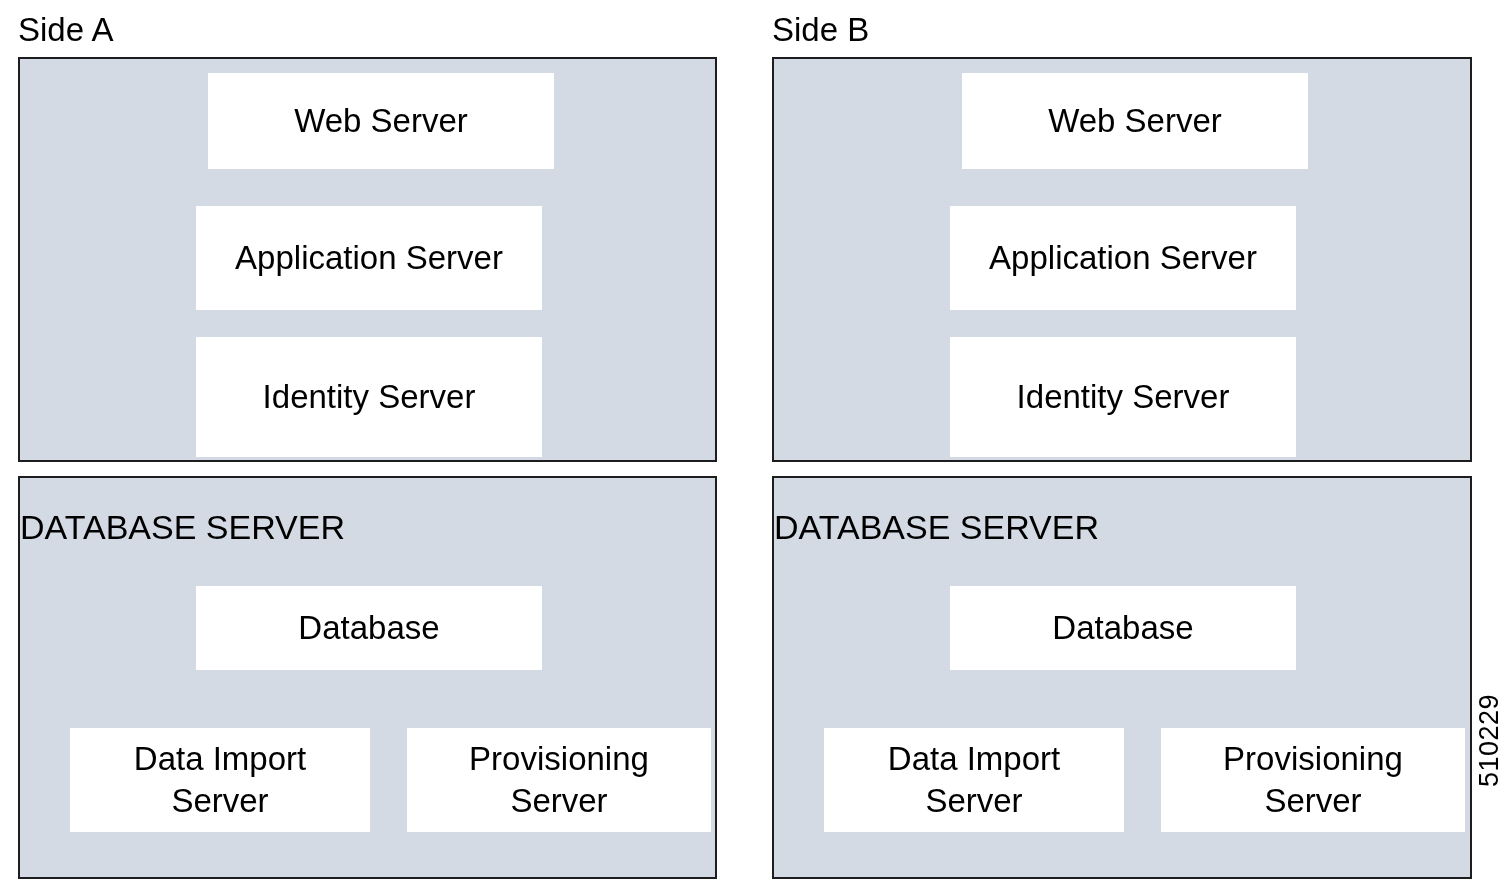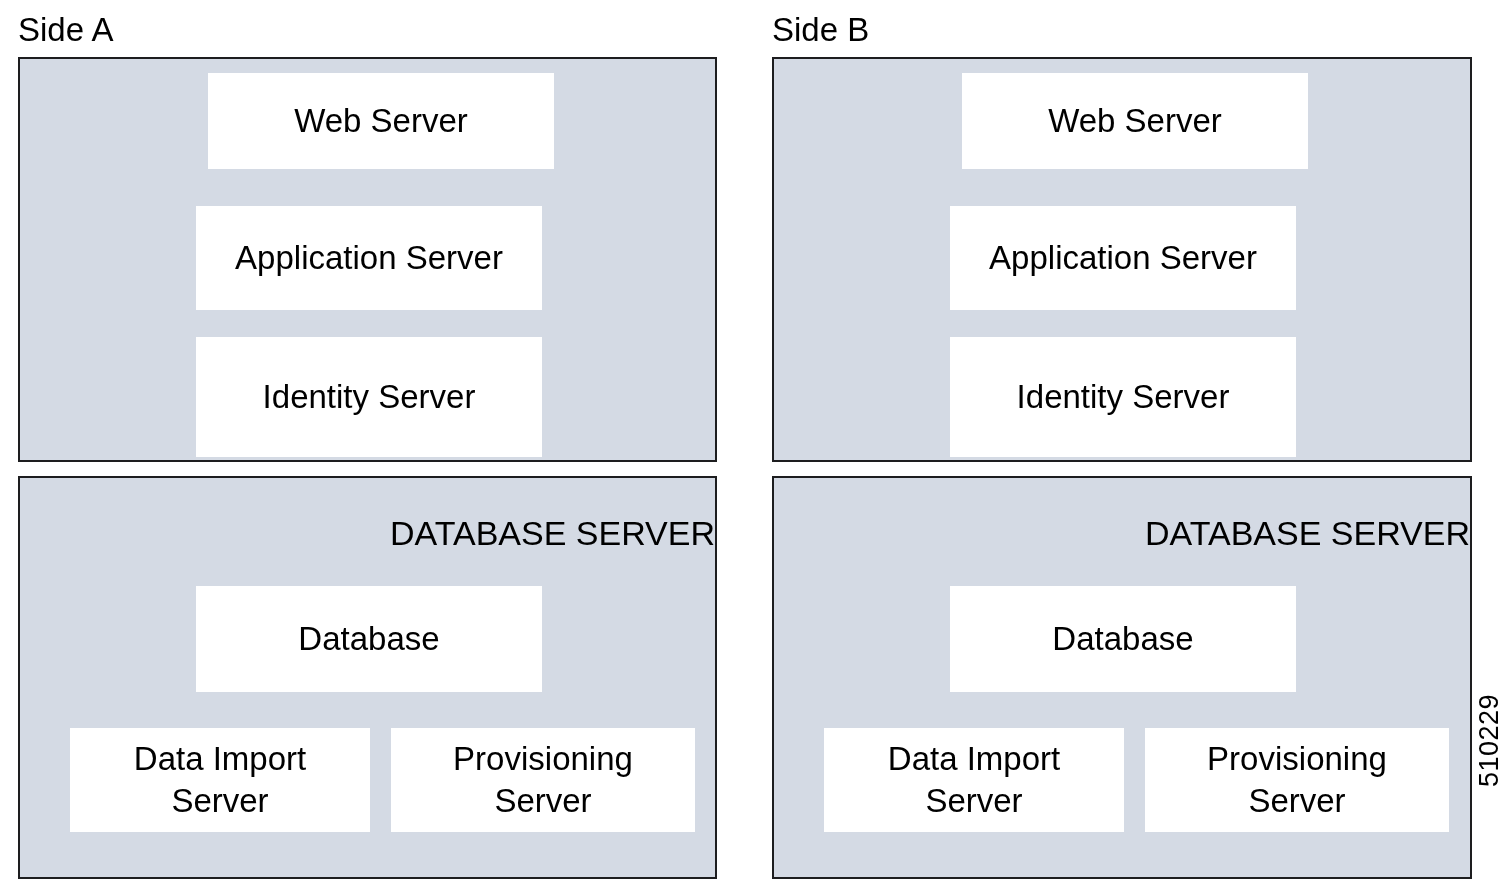--- a/index.html
+++ b/index.html
@@ -62,30 +62,29 @@
   .box-web   { left: 176px; top: 14px;  width: 346px; height: 96px; margin-left: 12px; }
   .box-app   { left: 176px; top: 147px; width: 346px; height: 104px; }
   .box-ident { left: 176px; top: 278px; width: 346px; height: 120px; }
 
   
   .db-server-label {
     position: absolute;
     left: 0;
     top: 28px;
     width: 100%;
-    text-align: right;
+    text-align: left;
     font-size: 34px;
     line-height: 42px;
     white-space: nowrap;
     color: #000000;
-    margin-top: 6px;
   }
-  .box-db      { left: 176px; top: 108px; width: 346px; height: 106px; }
+  .box-db      { left: 176px; top: 108px; width: 346px; height: 84px; }
   .box-import  { left: 30px;  top: 250px; width: 300px; height: 104px; }
-  .box-prov    { left: 351px; top: 250px; width: 304px; height: 104px; }
+  .box-prov    { left: 367px; top: 250px; width: 304px; height: 104px; }
 
   .box-two-line { line-height: 42px; margin-left: 20px; }
 
   
   #doc-id {
     position: absolute;
     left: 1474px;
     top: 757px;
     width: 30px;
     font-size: 27px;

